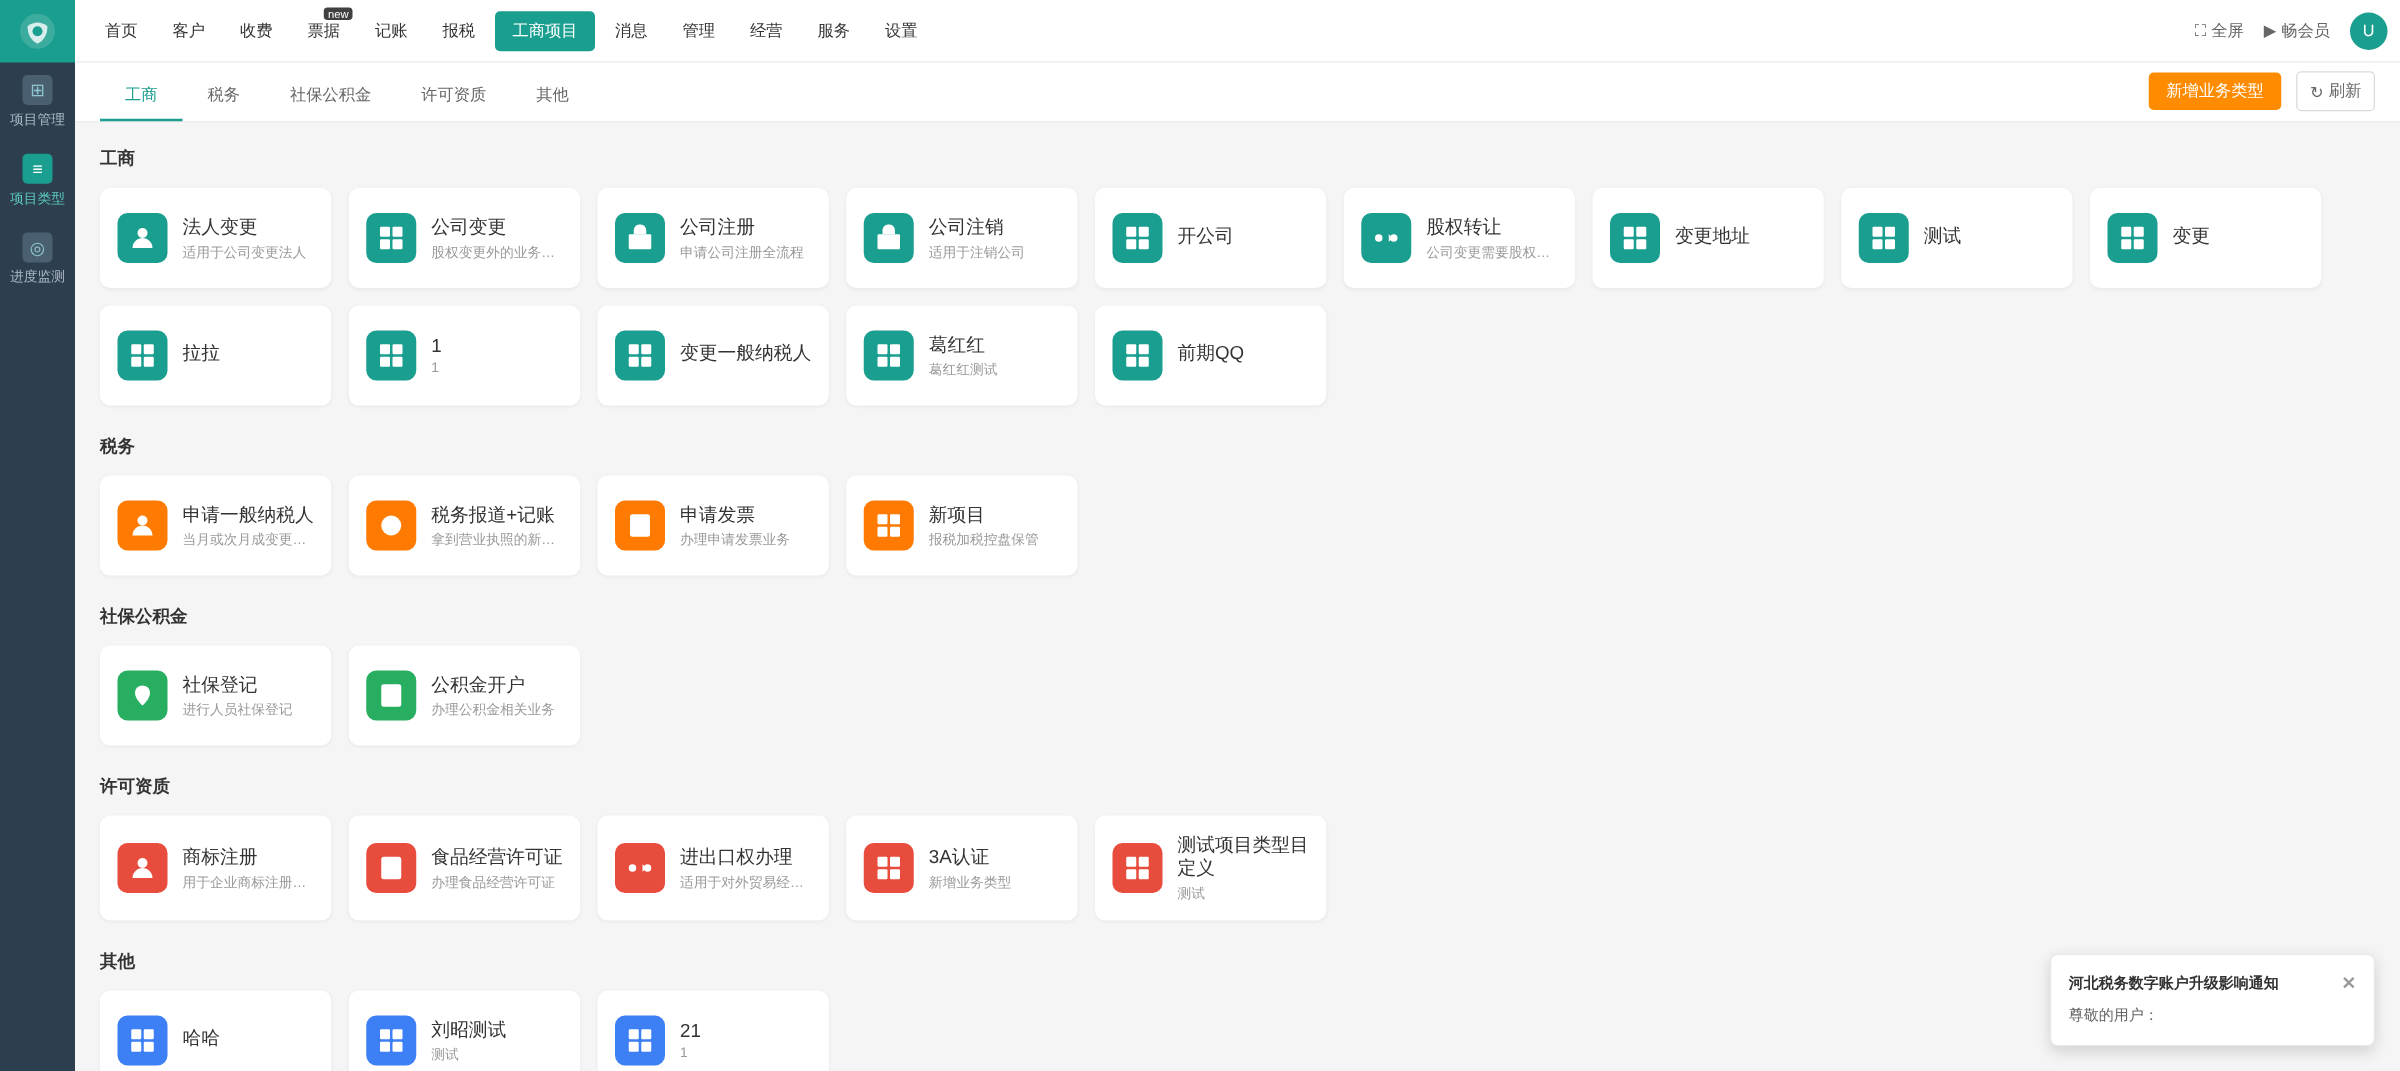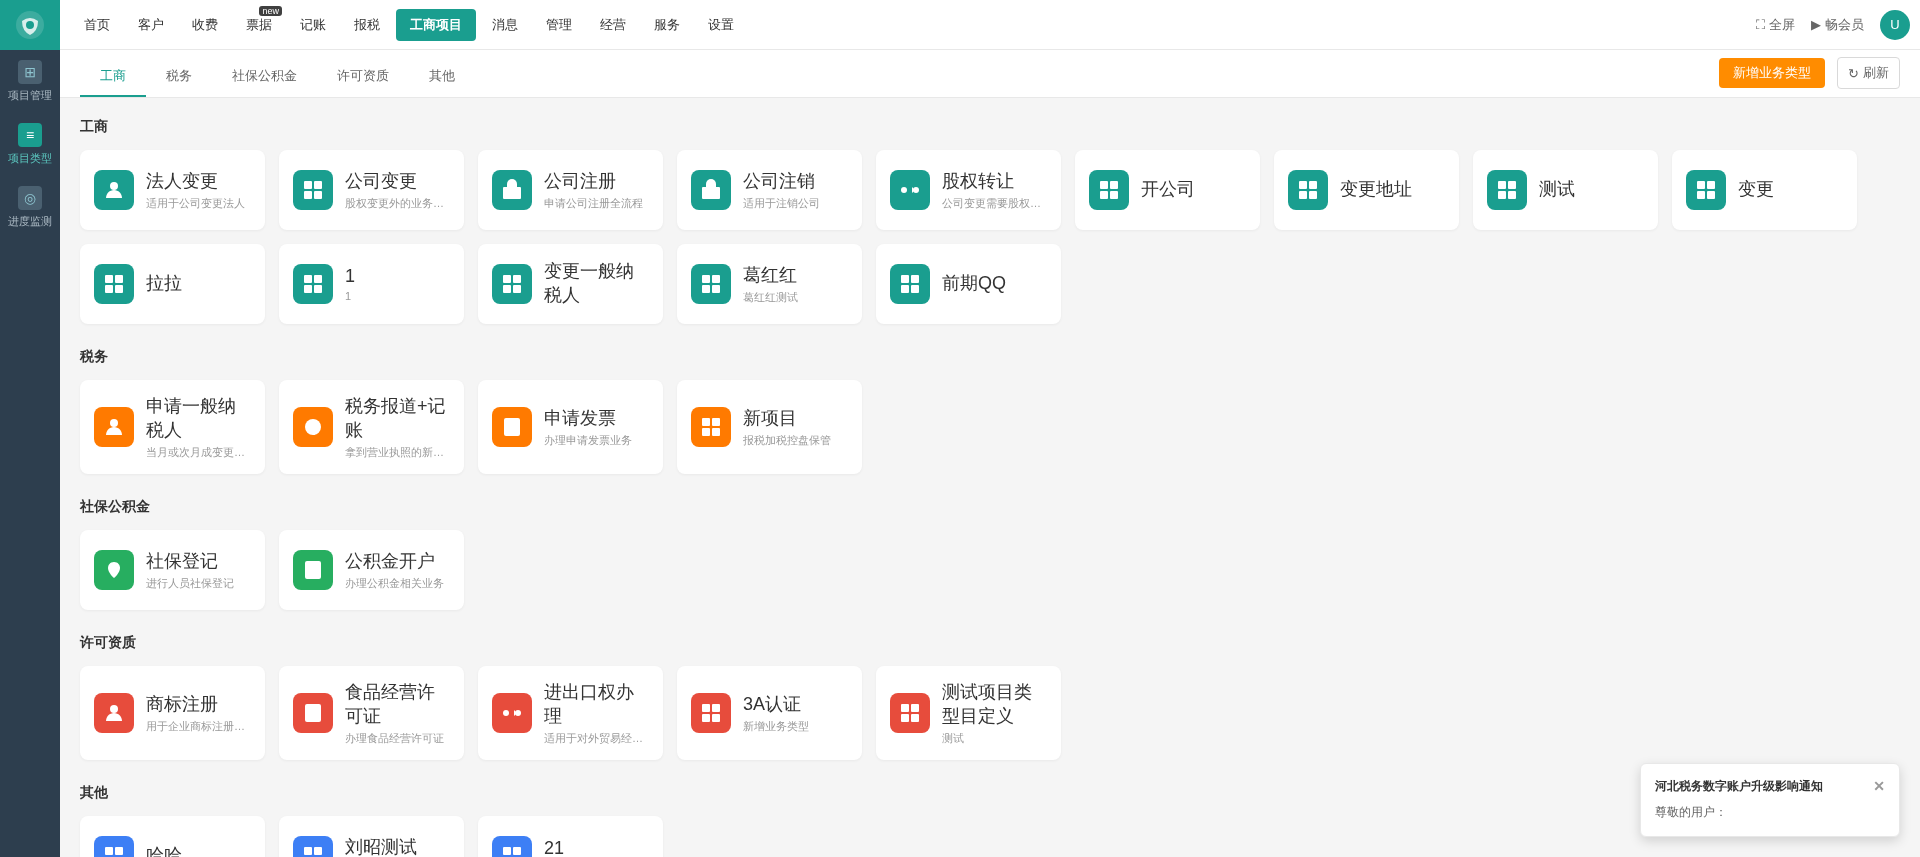--- a/index.html
+++ b/index.html
@@ -68,21 +68,20 @@
       color: #333;
       cursor: pointer;
       position: relative;
     }
     .topnav-item.active {
       background: #1a9e8f;
       color: #fff;
       border-radius: 4px;
       height: 32px;
       margin: 0 2px;
-      font-weight: bold;
     }
     .badge-new {
       position: absolute;
       top: 6px;
       right: 4px;
       background: #404040;
       color: #fff;
       font-size: 9px;
       padding: 0 3px;
       border-radius: 3px;
@@ -207,21 +206,21 @@
       font-size: 20px;
       flex-shrink: 0;
     }
     .card-icon.teal { background: #1a9e8f; color: #fff; }
     .card-icon.orange { background: #ff7a00; color: #fff; }
     .card-icon.red { background: #e74c3c; color: #fff; }
     .card-icon.blue { background: #3d7ff5; color: #fff; }
     .card-icon.green { background: #27ae60; color: #fff; }
 
     .card-text { flex: 1; min-width: 0; }
-    .card-title { font-size: 18px; color: #333; font-weight: 500; }
+    .card-title { font-size: 15px; color: #333; font-weight: 500; }
     .card-desc { font-size: 11px; color: #999; margin-top: 3px; white-space: nowrap; overflow: hidden; text-overflow: ellipsis; }
 
     
     .notif-popup {
       position: fixed;
       bottom: 20px;
       right: 20px;
       width: 260px;
       background: #fff;
       border: 1px solid #e8e8e8;
@@ -365,43 +364,43 @@
           </div>
           <div class="card-text">
             <div class="card-title">公司注销</div>
             <div class="card-desc">适用于注销公司</div>
           </div>
         </div>
 
         <div class="card">
           <div class="card-icon teal">
             <svg width="22" height="22" viewBox="0 0 22 22" fill="white">
+                <rect x="2" y="2" width="8" height="8" rx="1"></rect>
+                <rect x="12" y="2" width="8" height="8" rx="1"></rect>
+                <rect x="2" y="12" width="8" height="8" rx="1"></rect>
+                <rect x="12" y="12" width="8" height="8" rx="1"></rect>
+              </svg>
+          </div>
+          <div class="card-text">
+            <div class="card-title">开公司</div>
+            <div class="card-desc"></div>
+          </div>
+        </div>
+
+        <div class="card">
+          <div class="card-icon teal">
+            <svg width="22" height="22" viewBox="0 0 22 22" fill="white">
                 <circle cx="5" cy="11" r="3"></circle>
                 <circle cx="17" cy="11" r="3"></circle>
                 <path d="M8 11h6M13 8l3 3-3 3"></path>
               </svg>
           </div>
           <div class="card-text">
             <div class="card-title">股权转让</div>
             <div class="card-desc">公司变更需要股权转让</div>
-          </div>
-        </div>
-
-        <div class="card">
-          <div class="card-icon teal">
-            <svg width="22" height="22" viewBox="0 0 22 22" fill="white">
-                <rect x="2" y="2" width="8" height="8" rx="1"></rect>
-                <rect x="12" y="2" width="8" height="8" rx="1"></rect>
-                <rect x="2" y="12" width="8" height="8" rx="1"></rect>
-                <rect x="12" y="12" width="8" height="8" rx="1"></rect>
-              </svg>
-          </div>
-          <div class="card-text">
-            <div class="card-title">开公司</div>
-            <div class="card-desc"></div>
           </div>
         </div>
 
         <div class="card">
           <div class="card-icon teal">
             <svg width="22" height="22" viewBox="0 0 22 22" fill="white">
                 <rect x="2" y="2" width="8" height="8" rx="1"></rect>
                 <rect x="12" y="2" width="8" height="8" rx="1"></rect>
                 <rect x="2" y="12" width="8" height="8" rx="1"></rect>
                 <rect x="12" y="12" width="8" height="8" rx="1"></rect>

